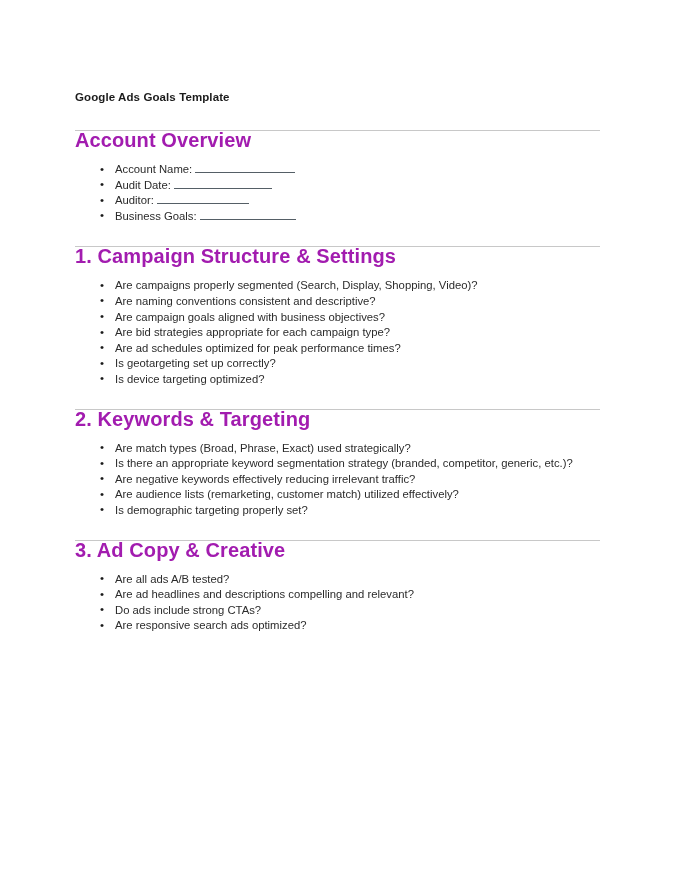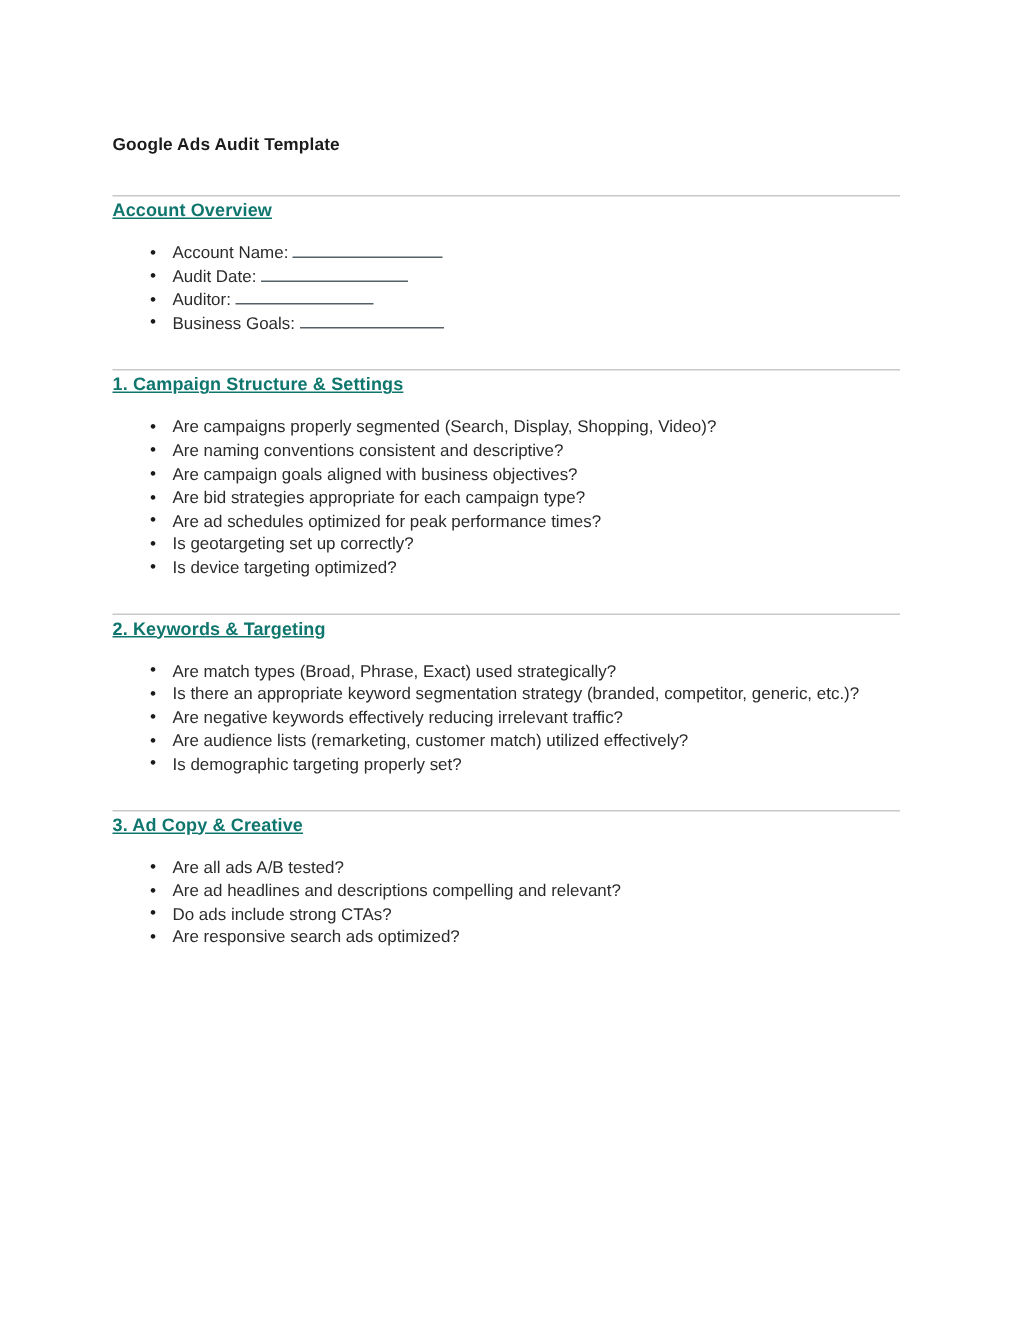--- a/index.html
+++ b/index.html
@@ -44,27 +44,26 @@
     border-top: 1px solid #c8c8c8;
     margin: 0;
     width: 525px;
   }
   .rule-1 { margin-top: 26px; }
   .rule-2 { margin-top: 22px; }
   .rule-3 { margin-top: 21px; }
   .rule-4 { margin-top: 21px; }
 
   h2.section-heading {
-    font-size: 12px;
+    font-size: 20px;
     font-weight: bold;
-    color: #0f766e;
+    color: #a21caf;
     margin: 0;
     line-height: 19px;
     letter-spacing: 0.1px;
-    text-decoration: underline;
   }
   .heading-overview { margin-top: 25px; }
   .heading-numbered { margin-top: 24px; }
 
   ul.check-list {
     list-style: none;
     margin: 0;
     padding: 0;
     margin-top: 12px;
   }
@@ -101,21 +100,21 @@
     margin-left: 3px;
   }
   .sec-block { }
 </style>
 </head>
 <body>
 
 <div class="page">
   <div class="doc-body">
 
-    <div class="doc-title">Google Ads Audit Template</div>
+    <div class="doc-title">Google Ads Goals Template</div>
 
     <hr class="divider rule-1">
 
     <div class="sec-block">
       <h2 class="section-heading heading-overview">Account Overview</h2>
       <ul class="check-list field-list">
         <li>
           <span class="field-label">Account Name:</span><span class="blank-rule" style="width:100px"></span>
         </li>
         <li>

